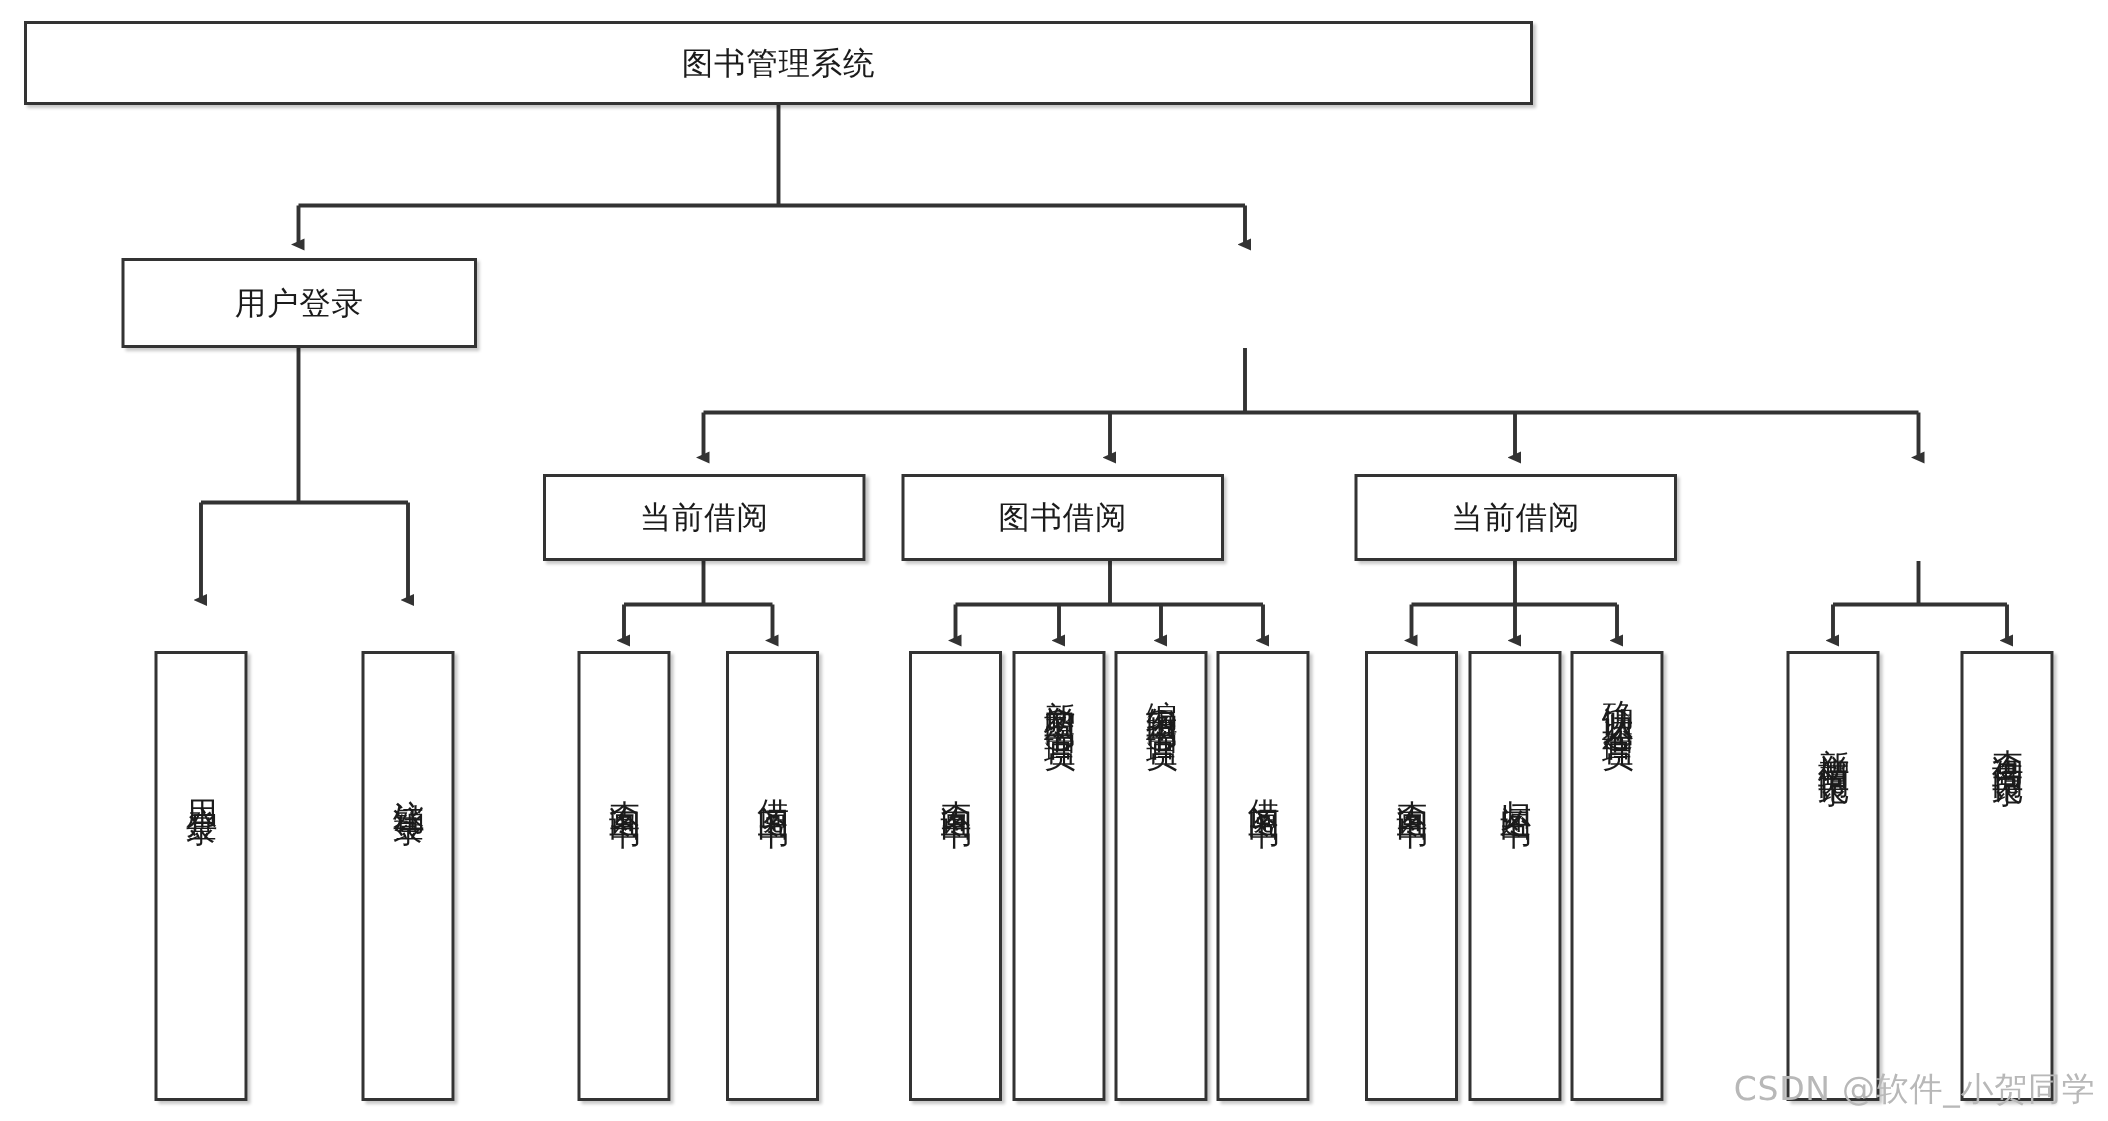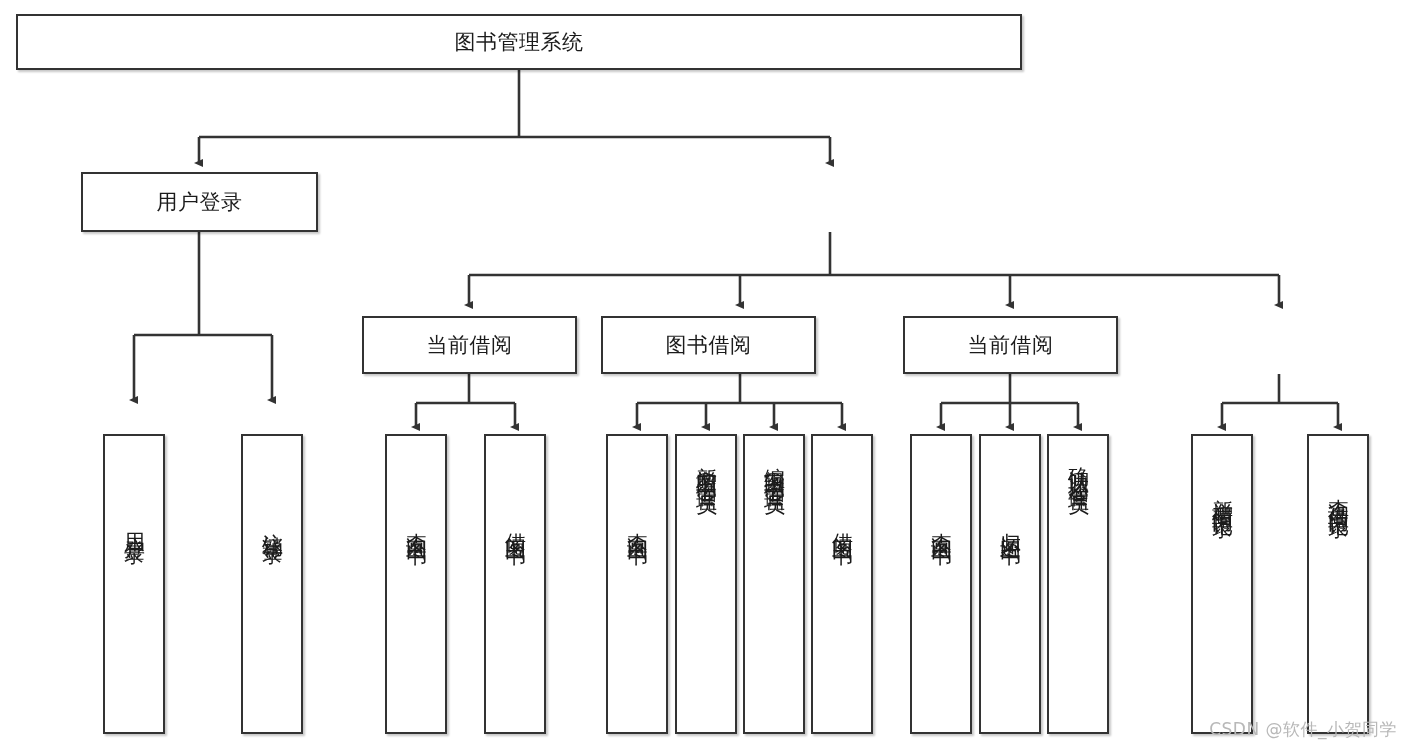--- a/index.html
+++ b/index.html
@@ -56,21 +56,21 @@
     writing-mode: vertical-rl;
     text-orientation: upright;
     font-size: 21px;
     letter-spacing: 4px;
     line-height: 1.0;
   }
   .watermark {
     position: absolute;
     right: 8px;
     bottom: 6px;
-    font-size: 17px;
+    font-size: 22px;
     color: #b8b8b8;
     white-space: nowrap;
     letter-spacing: 0.5px;
   }
 </style>
 </head>
 <body>
 
 <div id="canvas">
 

